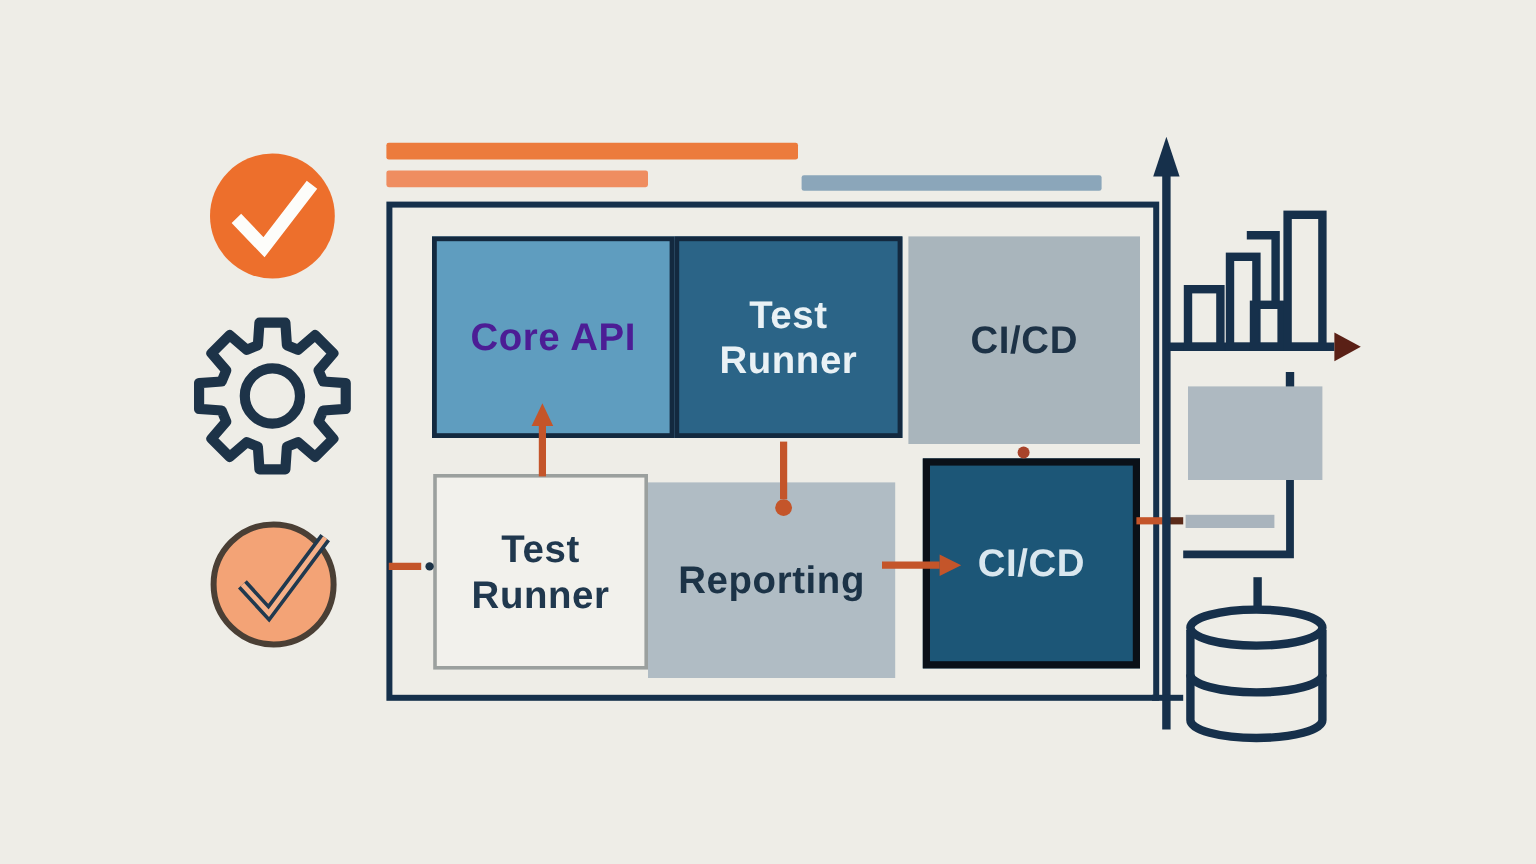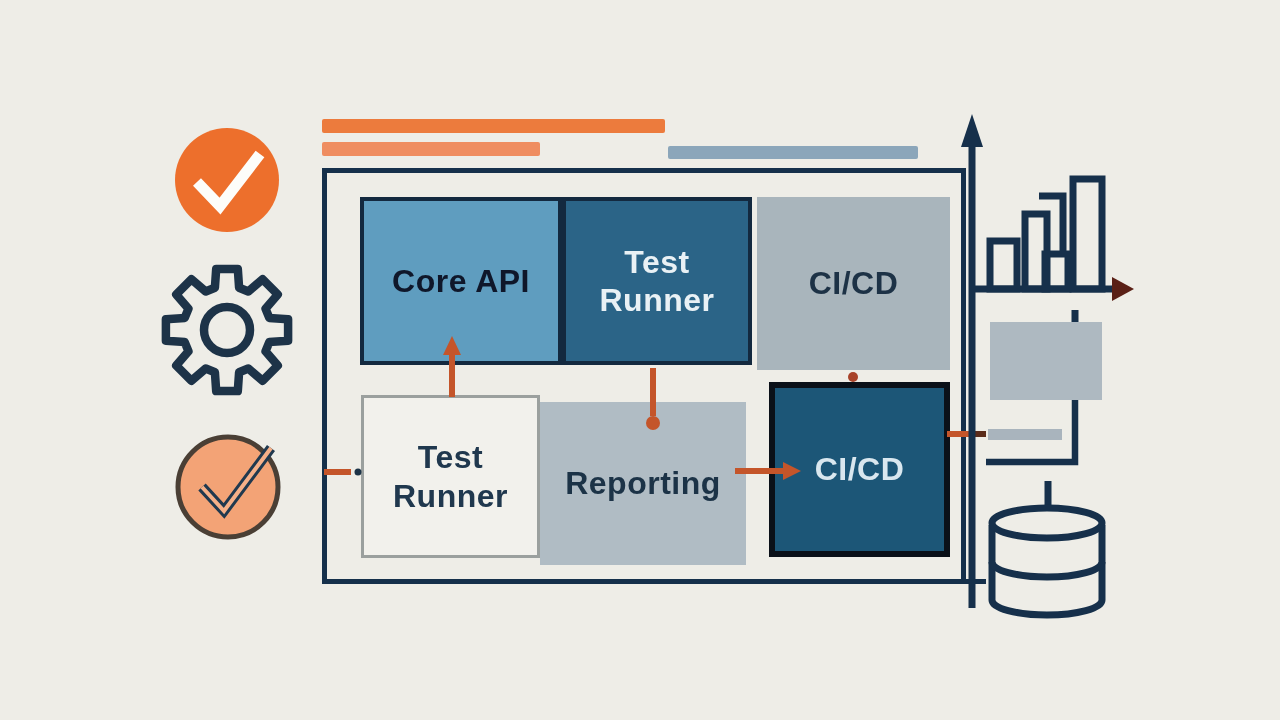--- a/index.html
+++ b/index.html
@@ -15,21 +15,21 @@
   #bar3{left:668px;top:146px;width:250px;height:13px;background:#8ba6ba;border-radius:2px;}
   
   #frame{left:322px;top:168px;width:644px;height:416px;border:5px solid #15304b;box-sizing:border-box;}
   
   .box{
     position:absolute;display:flex;align-items:center;justify-content:center;
     box-sizing:border-box;text-align:center;font-weight:bold;
     font-size:32px;line-height:1.2;letter-spacing:0.5px;
   }
   .box .lbl{display:block;}
-  #box-core-api{left:360px;top:197px;width:202px;height:168px;background:#5f9dbf;border:4px solid #13293f;color:#0f172a;}
+  #box-core-api{left:360px;top:197px;width:202px;height:168px;background:#5f9dbf;border:4px solid #13293f;color:#4c1d95;}
   #box-test-runner-top{left:562px;top:197px;width:190px;height:168px;background:#2b6487;border:4px solid #13293f;color:#e9f1f5;}
   #box-test-runner-top .lbl{width:130px;}
   #box-cicd-top{left:757px;top:197px;width:193px;height:173px;background:#a9b5bc;color:#1d3246;}
   #box-test-runner-bottom{left:361px;top:395px;width:179px;height:163px;background:#f2f1ec;border:3px solid #9ba09e;color:#20384e;}
   #box-test-runner-bottom .lbl{width:130px;}
   #box-reporting{left:540px;top:402px;width:206px;height:163px;background:#b0bcc4;color:#1c3347;}
   #box-cicd-bottom{left:769px;top:382px;width:181px;height:175px;background:#1c5677;border:6px solid #0a1018;color:#d9e7ef;}
   svg{display:block;}
   #overlay{left:0;top:0;pointer-events:none;}
 </style>

